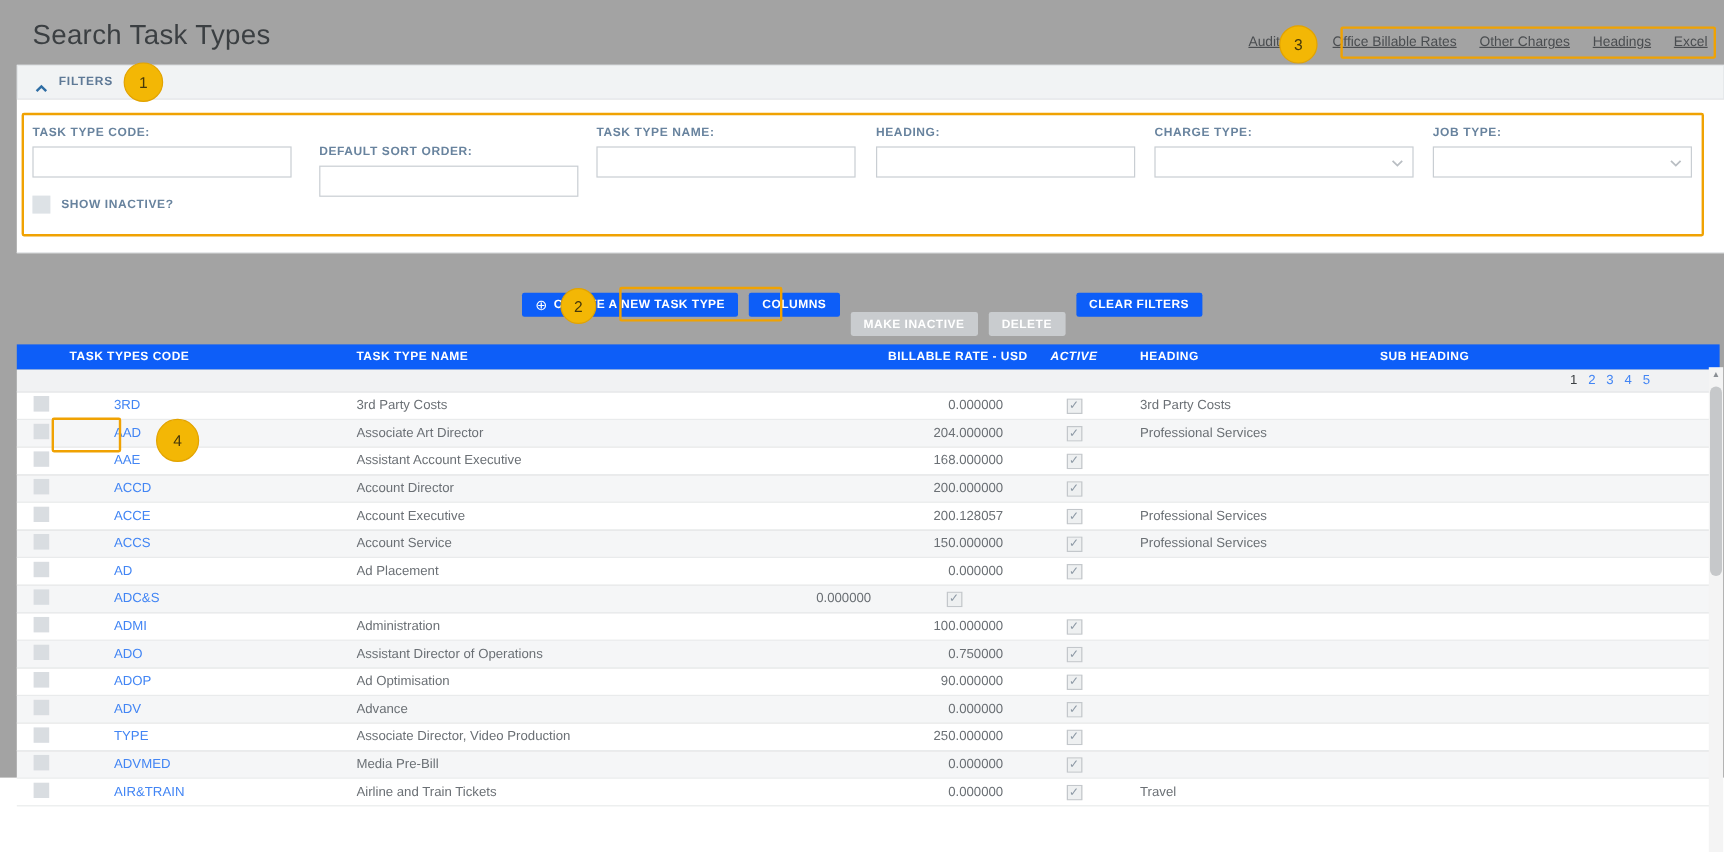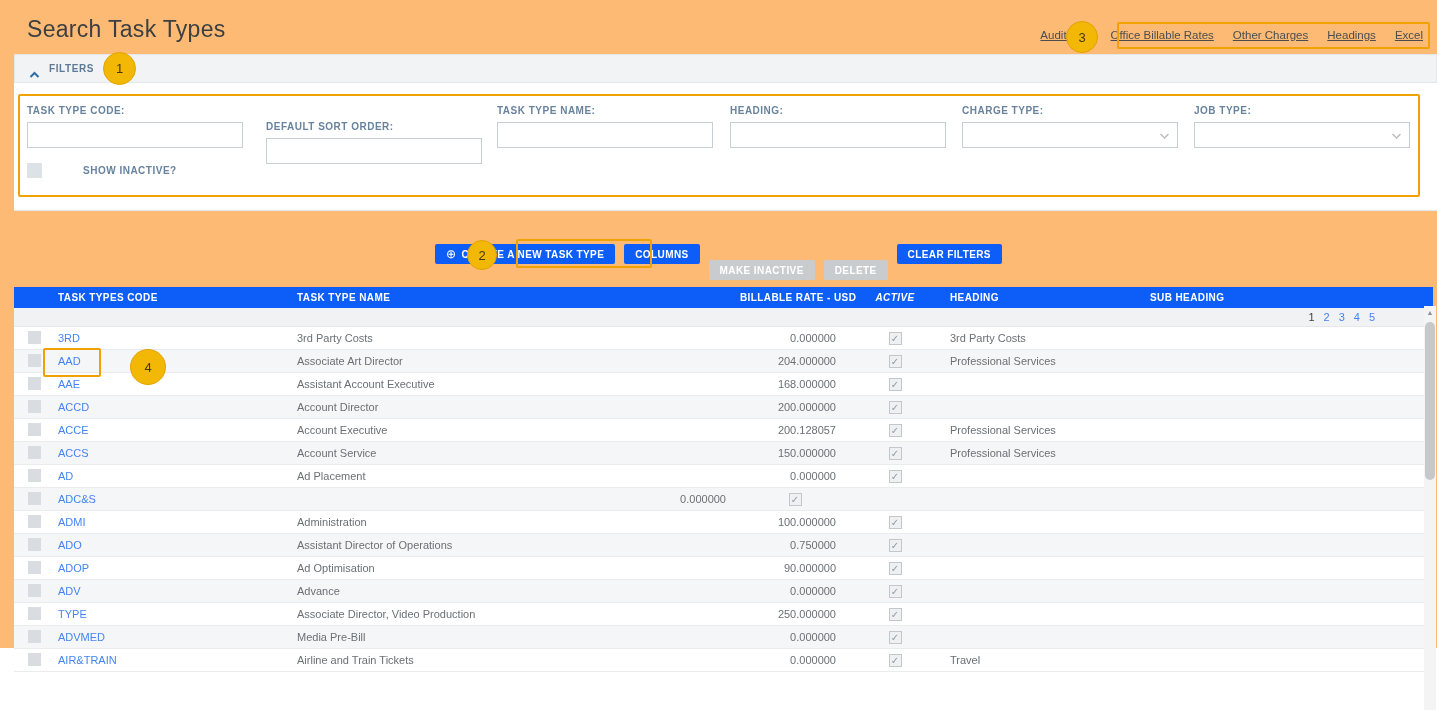--- a/index.html
+++ b/index.html
@@ -1,36 +1,36 @@
 <!DOCTYPE html>
 <html><head>
 <meta charset="utf-8">
 <style>
   * { margin:0; padding:0; box-sizing:border-box; }
   html,body { width:1437px; height:710px; background:#fff; font-family:"Liberation Sans", sans-serif; overflow:hidden; }
-  .page { position:relative; width:1437px; height:648px; background:#fdba74; }
+  .page { position:relative; width:1437px; height:648px; background:#a3a3a3; }
 
   
   .page-title { position:absolute; left:27px; top:16px; font-size:23px; font-weight:500; color:#3b3f42; letter-spacing:.3px; }
   .header-links { position:absolute; top:29px; right:14px; display:flex; gap:19px; align-items:center; }
   .header-links a { font-size:11.5px; color:#4a4d50; text-decoration:underline; cursor:pointer; white-space:nowrap; }
 
   
   .filters-bar { position:absolute; left:14px; top:54px; right:0; height:29px; background:#f1f3f4; border:1px solid #e4e7e9; display:flex; align-items:center; padding-left:14px; gap:9px; }
   .filters-bar .chev { width:11px; height:8px; display:inline-block; }
   .filters-bar .label { font-size:10px; font-weight:bold; color:#5e7996; letter-spacing:.6px; }
   .filters-panel { position:absolute; left:14px; top:83px; right:0; height:128px; background:#fff; border-bottom:1px solid #e6e8ea; }
   .ffield { position:absolute; top:22px; width:216px; }
   .ffield .flabel { display:block; font-size:10px; font-weight:bold; color:#68839e; letter-spacing:.5px; margin-bottom:6px; white-space:nowrap; }
   .ffield input[type=text] { width:216px; height:26px; border:1px solid #c9ced3; background:#fff; outline:none; padding:0 6px; font-size:12px; color:#444; }
   .selectbox { position:relative; width:216px; height:26px; border:1px solid #c9ced3; background:#fff; cursor:pointer; }
   .selectbox svg { position:absolute; right:7px; top:9px; }
   .show-inactive { position:absolute; left:13px; top:80px; display:flex; align-items:center; gap:9px; cursor:pointer; }
   .show-inactive .cb { width:15px; height:15px; background:#dde2e6; display:inline-block; }
-  .show-inactive .cblabel { font-size:10px; font-weight:bold; color:#68839e; letter-spacing:.5px;margin-left:32px; }
+  .show-inactive .cblabel { font-size:10px; font-weight:bold; color:#68839e; letter-spacing:.5px; }
 
   
   .toolbar { position:absolute; left:0; top:244px; width:1437px; display:flex; justify-content:center; gap:9px; }
   .btn { height:20px; border:none; border-radius:2px; font-family:"Liberation Sans",sans-serif; font-size:10px; font-weight:bold; letter-spacing:.4px; color:#fff; padding:0 11px; cursor:pointer; display:flex; align-items:center; gap:5px; white-space:nowrap; }
   .btn.blue { background:#0d5ef8; }
   .btn.disabled { background:#c9cccf; cursor:default;margin-top:16px; }
   .btn .plus { font-size:12px; font-weight:normal; line-height:1; }
 
   
   .tablewrap { position:absolute; left:14px; top:287px; width:1419px; }
@@ -40,21 +40,21 @@
   .hcell.h-active { text-align:center;font-style:italic; }
   .hcell.h-heading, .cell.c-heading { padding-left:10px; }
   .pager-row { height:19px; background:#f1f2f3; border-bottom:1px solid #e6e8ea; display:flex; justify-content:flex-end; align-items:center; gap:9px; padding-right:58px; }
   .pager-row a { font-size:11px; color:#4285f4; cursor:pointer; text-decoration:none; }
   .pager-row a.current { color:#3c4043; cursor:default; }
   .trow { display:grid; grid-template-columns:44px 239px 443px 110px 90px 210px 1fr; height:23px; align-items:center; border-bottom:1px solid #e9ebec; background:#fff; }
   .trow:nth-child(even) { background:#f5f6f7; }
   .cell { font-size:11px; color:#6b7075; white-space:nowrap; overflow:hidden; }
   .cell.c-check { padding-left:14px; }
   .row-checkbox { width:13px; height:13px; background:#d9dde1; display:inline-block; cursor:pointer; }
-  .code-link { color:#4285f4; text-decoration:none; cursor:pointer; font-size:11px; }
+  .code-link { color:#4285f4; text-decoration:none; cursor:pointer; font-size:11px;margin-left:37px; }
   .cell.c-rate { text-align:right; padding-right:14px; }
   .cell.c-active { text-align:center; }
   .active-checkbox { display:inline-block; width:13px; height:13px; background:#eef0f1; border:1px solid #c3c7cb; font-size:10px; line-height:12px; color:#8e9aa6; text-align:center; cursor:pointer; }
 
   
   .vscroll { position:absolute; right:1px; top:306px; width:12px; height:404px; background:#f4f4f4; }
   .vscroll .arrow { height:14px; text-align:center; font-size:7px; color:#8a8f94; line-height:14px; cursor:pointer; }
   .vscroll .thumb { position:absolute; left:1px; top:16px; width:10px; height:158px; background:#c6c8ca; border-radius:5px; cursor:pointer; }
 
   

